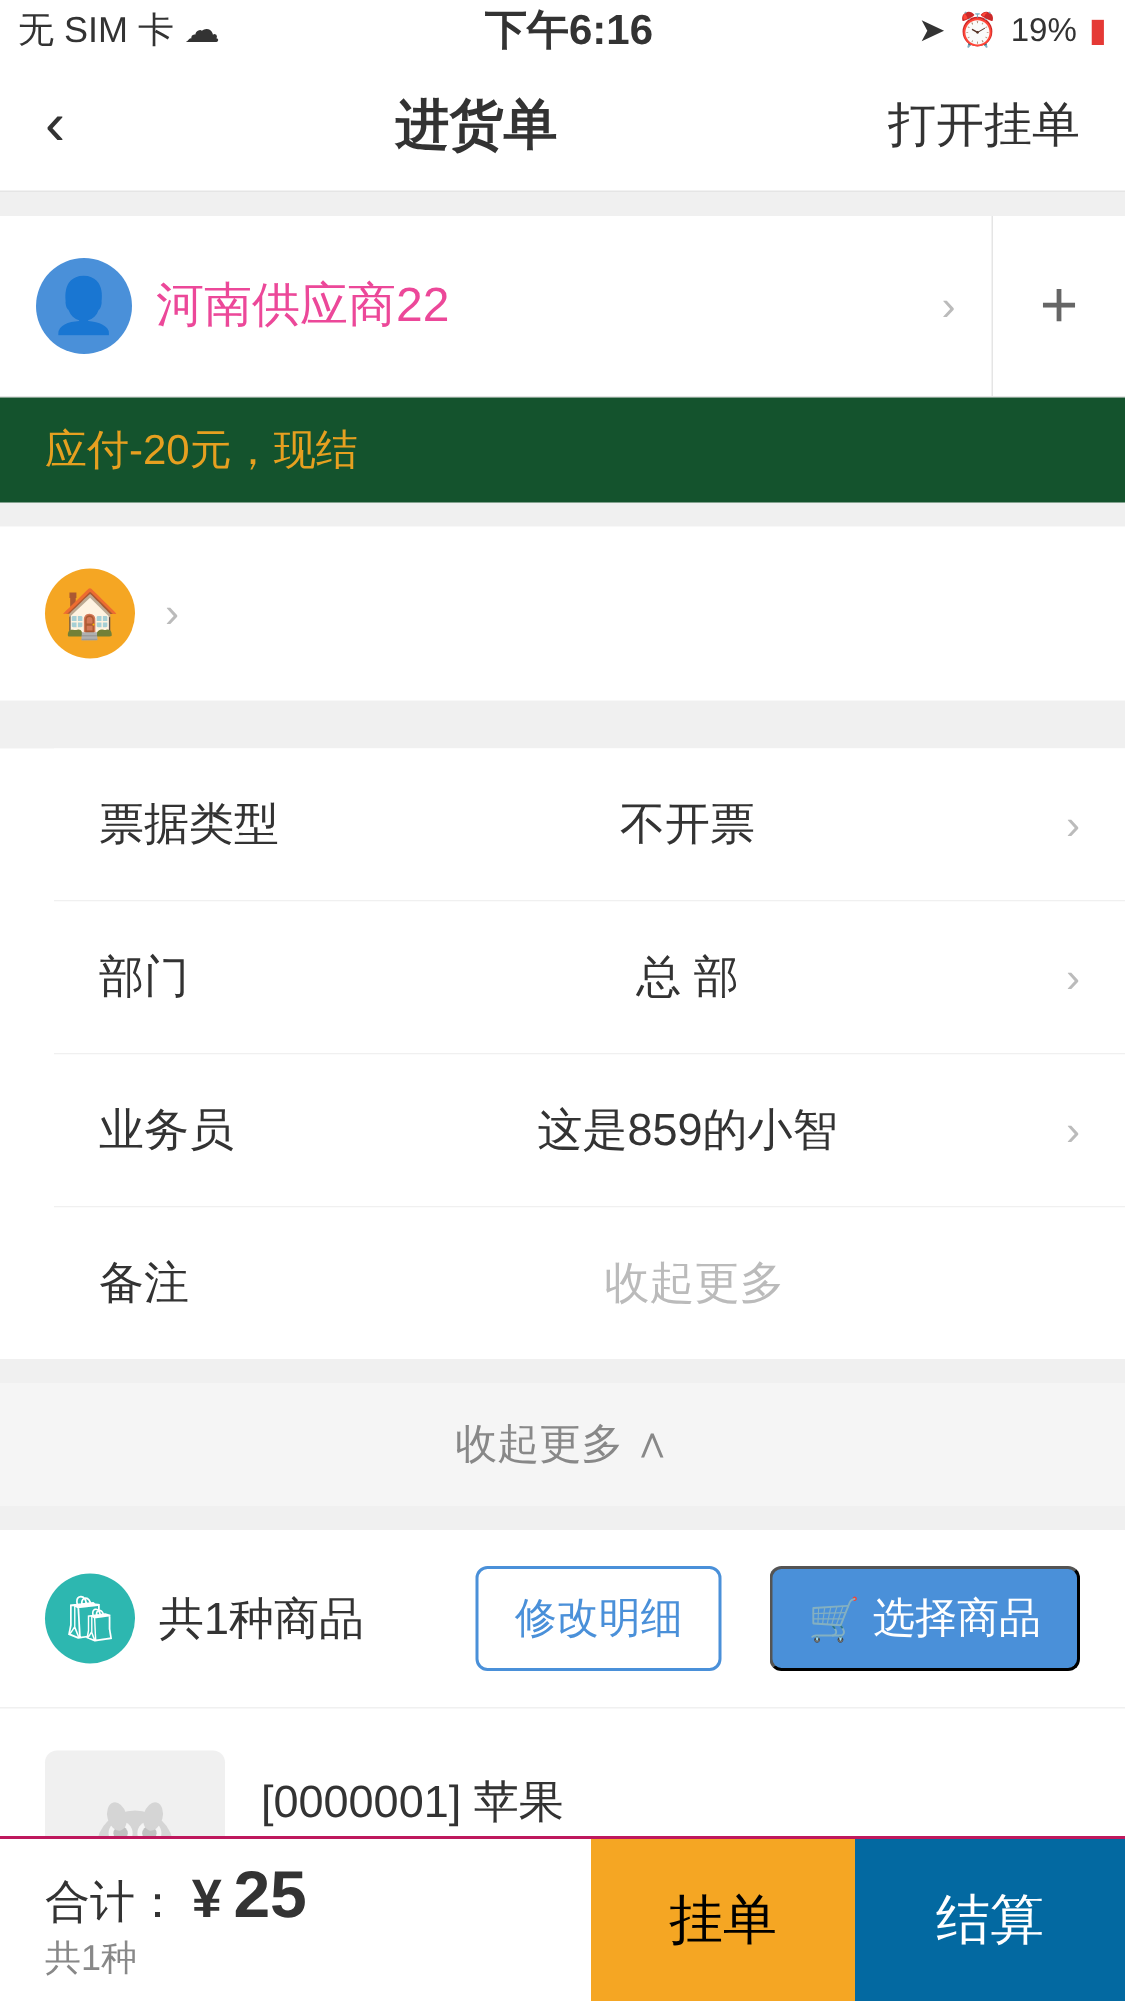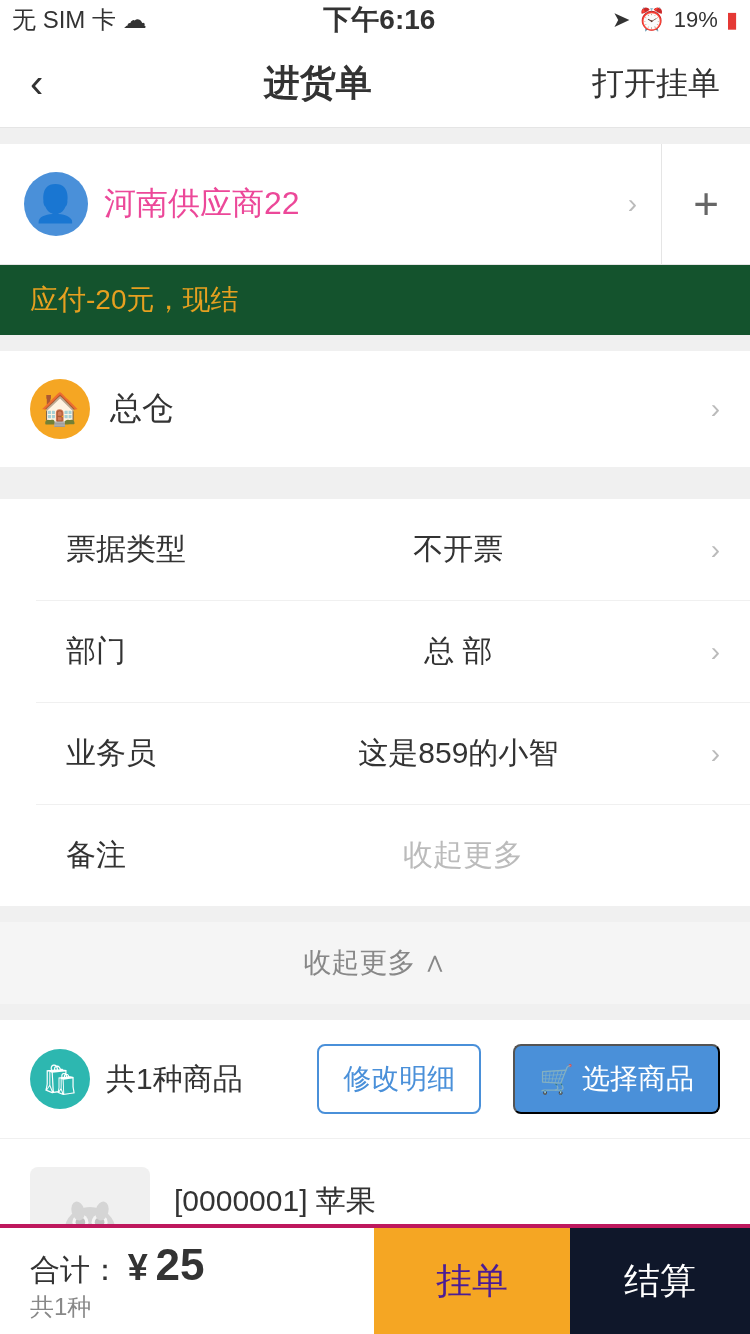--- a/index.html
+++ b/index.html
@@ -282,21 +282,21 @@
 
     
     .bottom-bar {
       position: fixed;
       bottom: 0;
       left: 0;
       width: 750px;
       height: 110px;
       display: flex;
       background: #fff;
-      border-top: 4px solid #be185d;
+      border-top: 2px solid #be185d;
     }
     .total-section {
       flex: 1;
       display: flex;
       flex-direction: column;
       justify-content: center;
       padding: 0 30px;
     }
     .total-label {
       font-size: 30px;
@@ -306,32 +306,32 @@
       font-size: 44px;
       font-weight: 600;
       color: #333;
       display: inline;
     }
     .total-sub {
       font-size: 24px;
       color: #888;
     }
     .btn-hang {
-      width: 196px;
+      width: 176px;
       background: #f5a623;
       display: flex;
       align-items: center;
       justify-content: center;
       font-size: 36px;
-      color: #4c1d95;
+      color: #000000;
       cursor: pointer;
     }
     .btn-checkout {
       width: 180px;
-      background: #0f172a;
+      background: #0369a1;
       display: flex;
       align-items: center;
       justify-content: center;
       font-size: 36px;
       color: #fff;
       cursor: pointer;
     }
 
     .section-group {
       background: #fff;
@@ -376,21 +376,20 @@
 </div>
 
 <div class="notice-bar">
   <span>应付-20元，现结</span>
 </div>
 
 <div class="warehouse-section section">
   <div class="warehouse-icon">
     <span>🏠</span>
   </div>
-  <span class="warehouse-name">总仓</span>
   <span class="chevron">›</span>
 </div>
 
 <div style="height:16px; background:#f0f0f0;"></div>
 
 <div class="section-group">
 
   <div class="form-row">
     <span class="form-label">票据类型</span>
     <span class="form-value">不开票</span>

